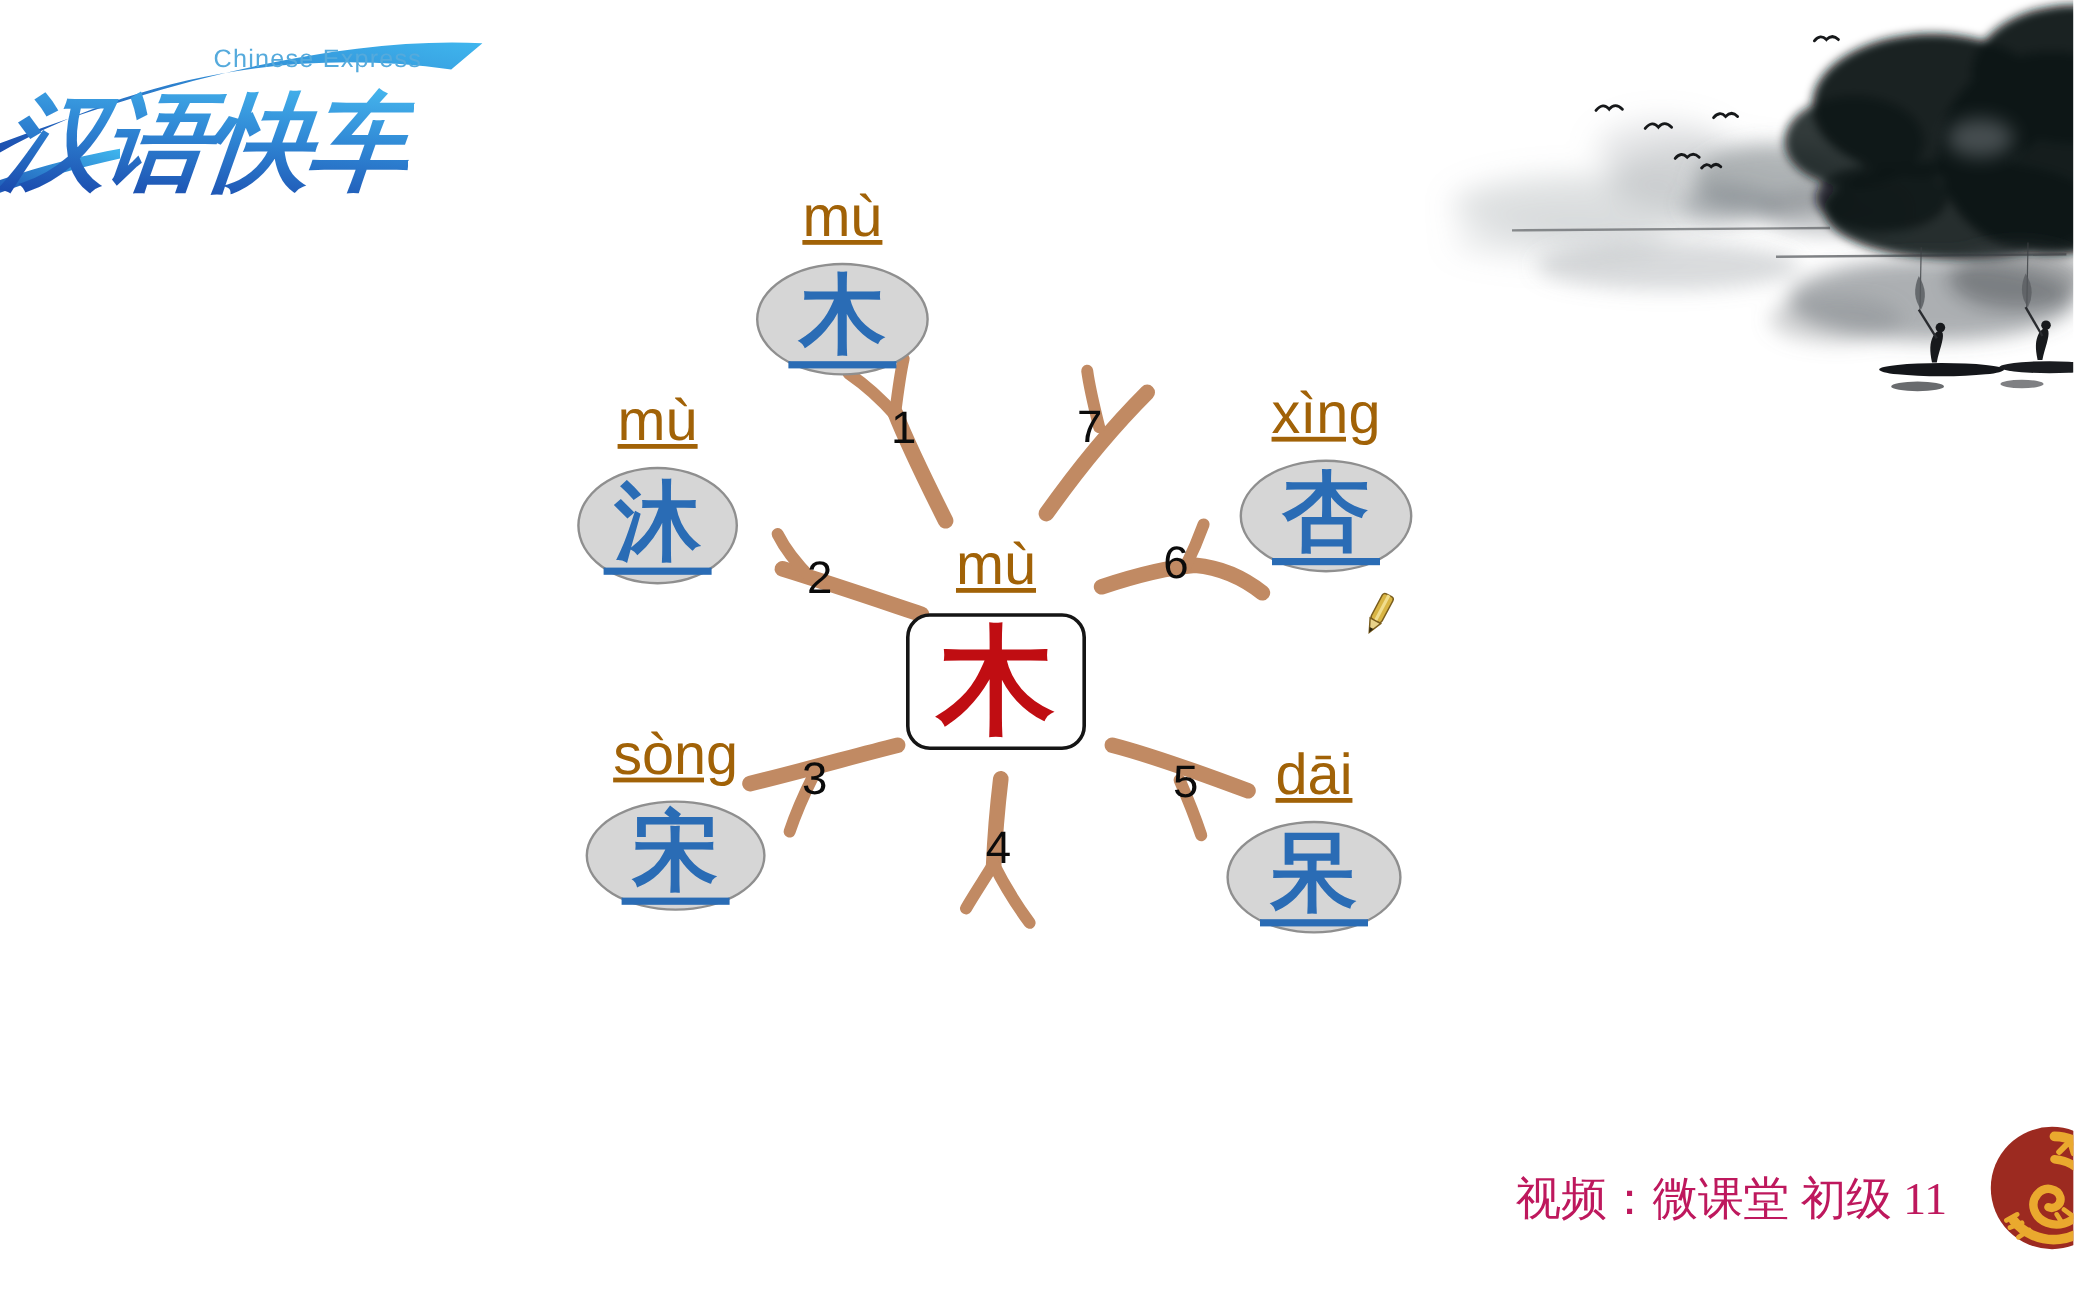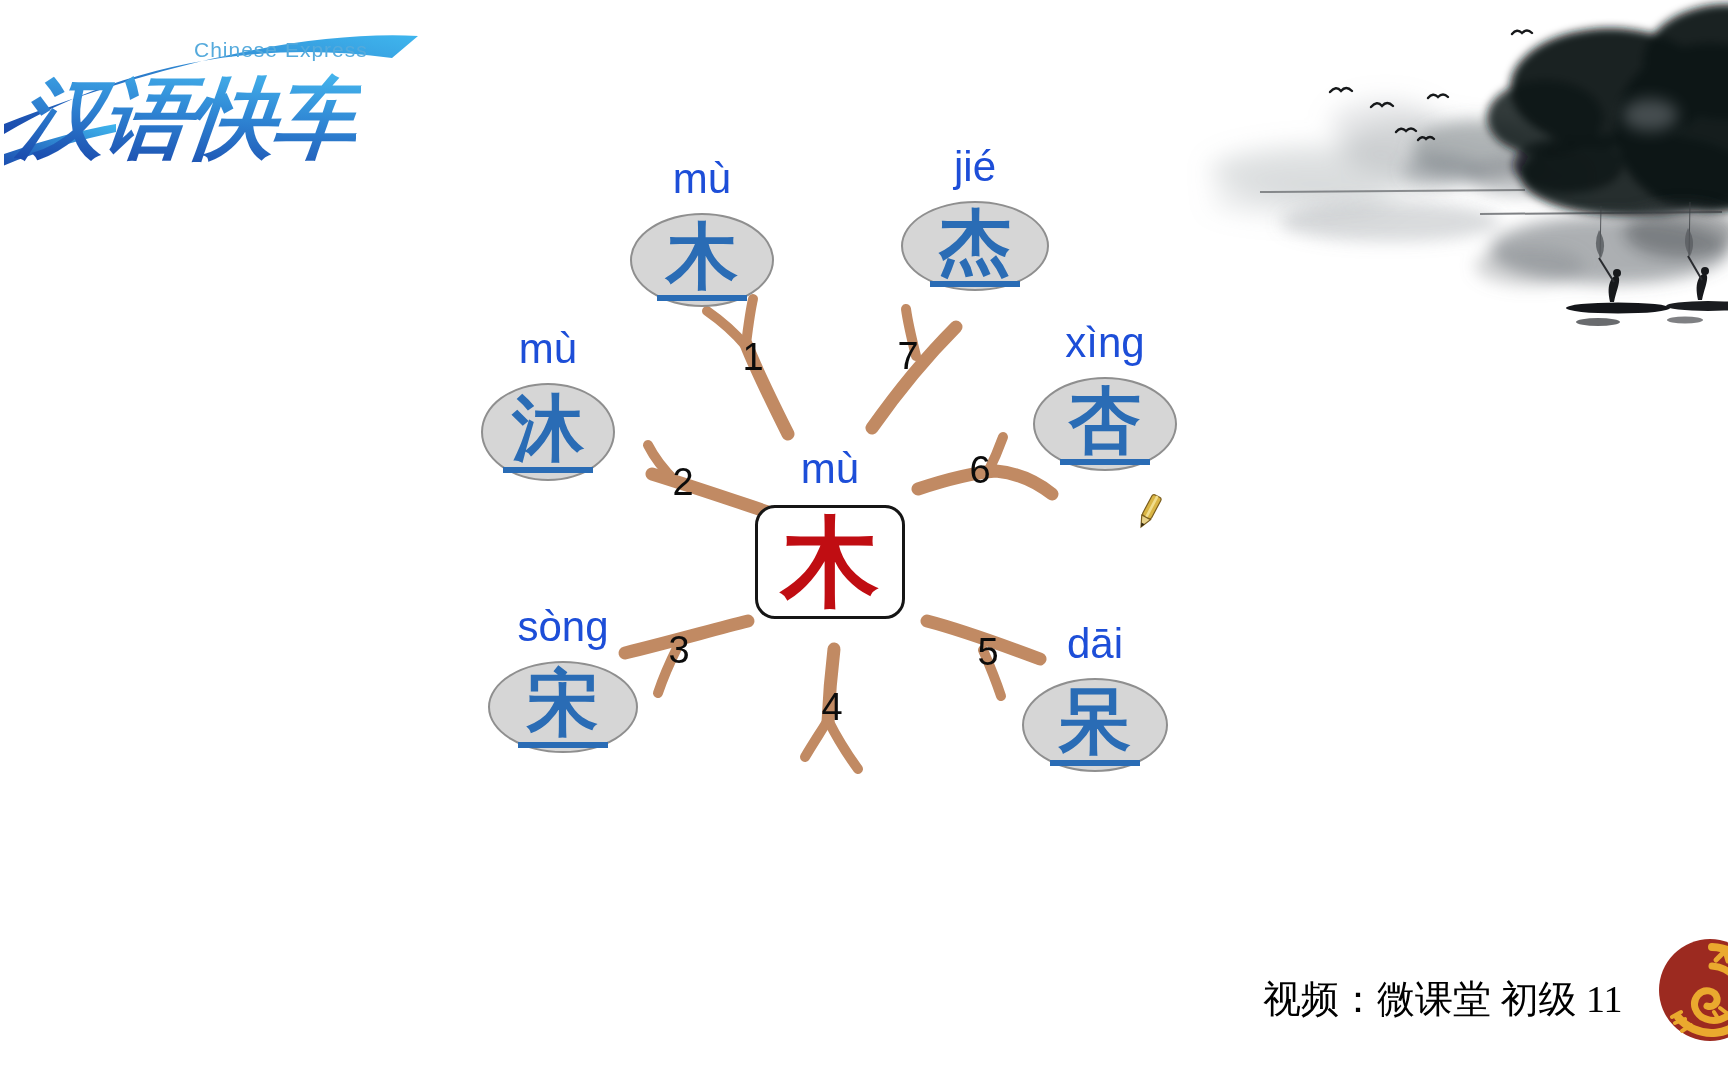--- a/index.html
+++ b/index.html
@@ -1,45 +1,45 @@
 <!DOCTYPE html>
 <html><head>
 <meta charset="utf-8">
 <style>
   html,body{margin:0;padding:0;background:#ffffff;}
   .stage{position:relative;width:1728px;height:1080px;background:#ffffff;overflow:hidden;
          font-family:"Liberation Sans","DejaVu Sans",sans-serif;}
 
   
-  .logo{position:absolute;left:16px;top:0;width:440px;height:180px;padding-left:20px;}
+  .logo{position:absolute;left:0;top:0;width:440px;height:180px;padding-left:20px;}
   .logo-swoosh{position:absolute;left:-12px;top:14px;}
   .logo-en{position:absolute;left:178px;top:38px;font-size:21px;color:#55aadc;letter-spacing:1px;white-space:nowrap;}
   .logo-cn{position:absolute;left:2px;top:60px;font-size:88px;font-weight:bold;font-style:italic;
            letter-spacing:-3px;transform:skewX(-6deg);
            background:linear-gradient(185deg,#47b9ef 8%,#2f86d4 45%,#1a49ac 88%);
            -webkit-background-clip:text;background-clip:text;color:transparent;white-space:nowrap;}
 
   
   .node{position:absolute;display:flex;flex-direction:column;align-items:center;gap:13px;transform:translateX(-50%);}
-  .pinyin{font-size:42px;color:#1d4ed8;line-height:1;white-space:nowrap;}
+  .pinyin{font-size:48px;color:#a16207;line-height:1;white-space:nowrap;text-decoration:underline;}
   .oval{background:#d6d6d6;border:2.5px solid #8f8f8f;border-radius:50%;
         display:flex;align-items:center;justify-content:center;box-sizing:border-box;}
   .hanzi{font-family:"DejaVu Serif","Liberation Serif",serif;font-weight:bold;font-size:72px;line-height:1.02;
          color:#2a6cb5;border-bottom:6px solid #2a6cb5;padding:0 9px 3px;}
   .center-group{position:absolute;left:830px;top:448px;display:flex;flex-direction:column;align-items:center;gap:15px;transform:translateX(-50%);}
   .center-box{width:144px;height:108px;background:#fff;border:3px solid #151515;border-radius:20px;
               display:flex;align-items:center;justify-content:center;}
   .center-hanzi{font-family:"DejaVu Serif","Liberation Serif",serif;font-weight:bold;font-size:98px;line-height:1;color:#c00d12;}
 
   .twigs{position:absolute;left:0;top:0;}
   .bnum{position:absolute;transform:translate(-50%,-50%);font-size:38px;color:#0b0b0b;line-height:1;}
 
   
   .caption{position:absolute;left:1263px;top:974px;font-family:"Liberation Serif","DejaVu Serif",serif;
-           font-size:38px;color:#000000;white-space:nowrap;}
+           font-size:38px;color:#be185d;white-space:nowrap;}
   .seal{position:absolute;left:1658px;top:938px;width:104px;height:104px;}
   .ink{position:absolute;left:1180px;top:0;}
   .pencil{position:absolute;left:1131px;top:491px;}
 </style>
 </head>
 <body>
 
 <div class="stage">
 
   <div class="logo">
@@ -171,26 +171,20 @@
     </div>
   </div>
 
   <div class="node" style="left:702px;top:158px;">
     <div class="pinyin">mù</div>
     <div class="oval" style="width:144px;height:94px;">
       <span class="hanzi">木</span>
     </div>
   </div>
 
-  <div class="node" style="left:975px;top:146px;">
-    <div class="pinyin">jié</div>
-    <div class="oval" style="width:148px;height:90px;">
-      <span class="hanzi">杰</span>
-    </div>
-  </div>
 
   <div class="node" style="left:1105px;top:322px;text-align:center;">
     <div class="pinyin">xìng</div>
     <div class="oval" style="width:144px;height:94px;">
       <span class="hanzi">杏</span>
     </div>
   </div>
 
   <div class="node" style="left:1095px;top:598px;margin-top:25px;">
     <div class="pinyin">dāi</div>

